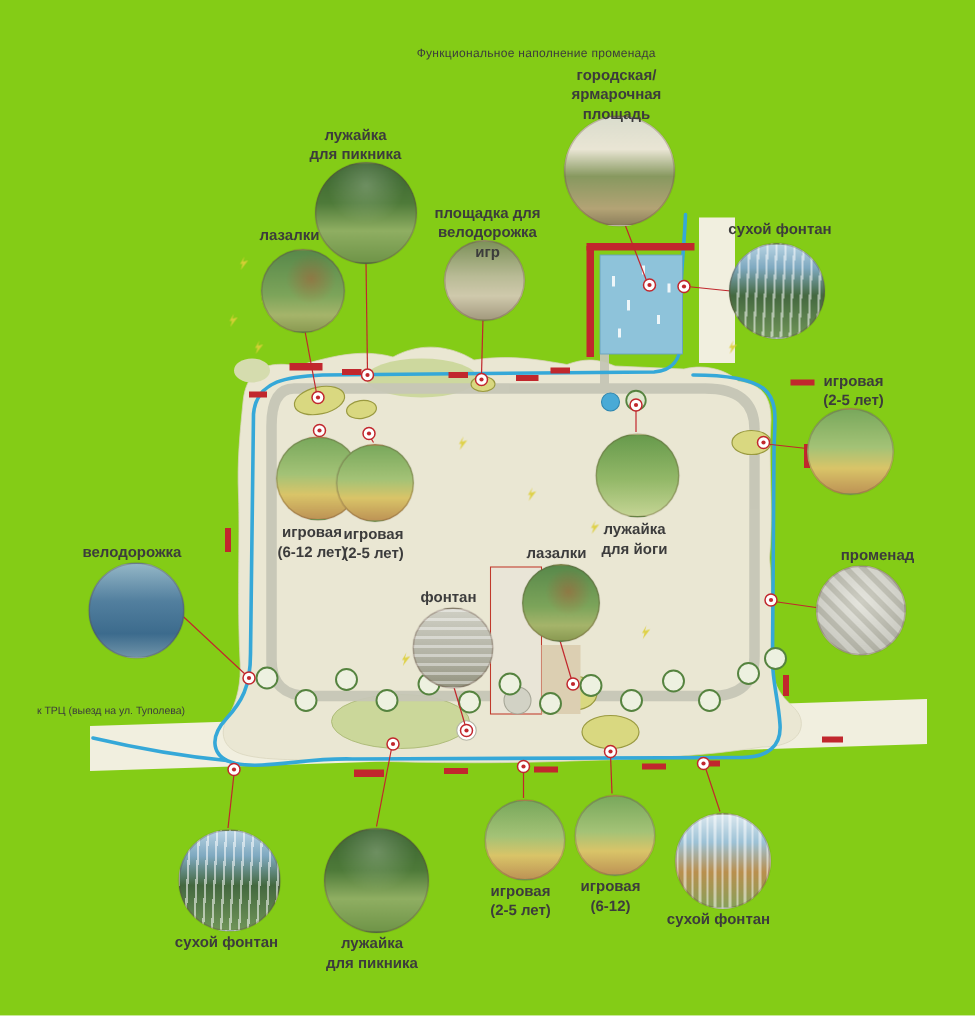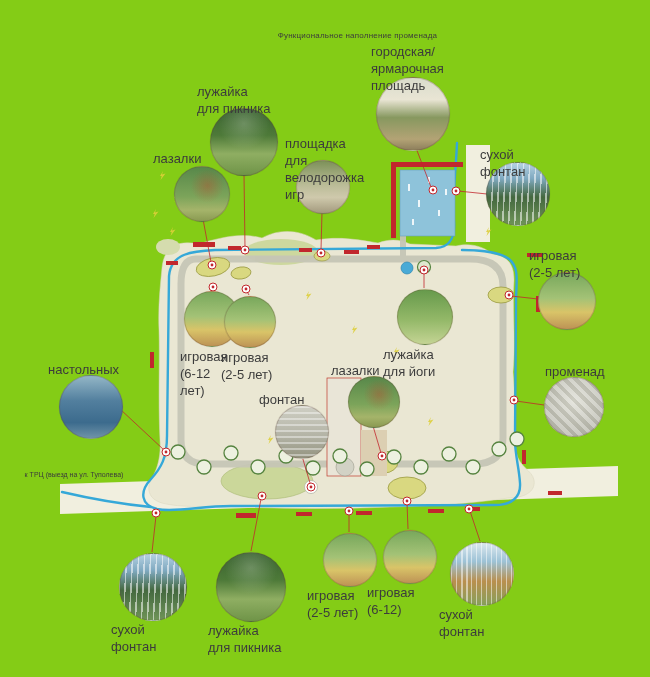--- a/index.html
+++ b/index.html
@@ -1,19 +1,19 @@
 <!DOCTYPE html>
 <html><head>
 <meta charset="utf-8">
 <style>
   html,body{margin:0;padding:0;background:#fff;}
   .canvas{position:relative;width:650px;height:677px;background:#84cc16;font-family:"Liberation Sans",sans-serif;overflow:hidden;}
   .map{position:absolute;left:0;top:0;}
   .title{position:absolute;left:230px;top:31px;width:255px;font-size:8px;color:#3c3c3c;text-align:center;letter-spacing:.2px;}
-  .lbl{position:absolute;font-size:13px;line-height:1.3;color:#3c3c3c;text-align:left;white-space:pre-line;}
+  .lbl{position:absolute;font-size:10px;line-height:1.3;color:#3c3c3c;text-align:center;white-space:pre-line;font-weight:bold;}
   .note{position:absolute;left:14px;top:471px;width:120px;font-size:7px;color:#3c3c3c;text-align:center;}
   .photo{position:absolute;border-radius:50%;border:1px solid rgba(100,70,50,.28);box-shadow:0 0 0 .5px rgba(0,0,0,.06);}
   .ph-picnic{background:radial-gradient(circle at 50% 22%,rgba(255,255,255,.22),rgba(255,255,255,0) 42%),linear-gradient(180deg,#39622f 0%,#4e7a39 40%,#8fae62 68%,#6f9448 100%);}
   .ph-climb{background:radial-gradient(circle at 60% 35%,rgba(200,60,40,.35),rgba(200,60,40,0) 35%),linear-gradient(180deg,#58884a 0%,#7ca45a 55%,#a5b46a 80%,#8a9a52 100%);}
   .ph-games{background:linear-gradient(180deg,#7d9159 0%,#b9bb96 45%,#cfc9ac 70%,#a39a7e 100%);}
   .ph-fair{background:linear-gradient(180deg,#d9dccc 0%,#e9e5d4 30%,#87985f 55%,#b3a375 85%,#8d7f5c 100%);}
   .ph-fountain{background:repeating-linear-gradient(93deg,rgba(255,255,255,.55) 0 1.5px,rgba(255,255,255,0) 1.5px 6px),linear-gradient(180deg,#b6d2e2 0%,#7fa9c0 25%,#44683f 55%,#6f9458 100%);}
   .ph-play{background:linear-gradient(180deg,#79a85c 0%,#a3c276 45%,#d9c468 70%,#bd9355 100%);}
   .ph-yoga{background:linear-gradient(180deg,#679a4c 0%,#93b868 55%,#c4d494 100%);}
   .ph-bike{background:linear-gradient(180deg,#93b6c6 0%,#527f9e 40%,#3c6b8d 75%,#6f93a8 100%);}
@@ -228,21 +228,21 @@
 
   <div class="photo ph-play" style="left:224px;top:296px;width:50px;height:50px"></div>
   <div class="lbl" style="left:221px;top:350px;width:56px">игровая
 (2-5 лет)</div>
 
   <div class="photo ph-yoga" style="left:397px;top:289px;width:54px;height:54px"></div>
   <div class="lbl" style="left:383px;top:347px;width:80px">лужайка
 для йоги</div>
 
   <div class="photo ph-bike" style="left:59px;top:375px;width:62px;height:62px"></div>
-  <div class="lbl" style="left:48px;top:362px;width:80px">настольных</div>
+  <div class="lbl" style="left:48px;top:362px;width:80px">велодорожка</div>
 
   <div class="photo ph-climb" style="left:348px;top:376px;width:50px;height:50px"></div>
   <div class="lbl" style="left:331px;top:363px;width:80px">лазалки</div>
 
   <div class="photo ph-forum" style="left:275px;top:405px;width:52px;height:52px"></div>
   <div class="lbl" style="left:259px;top:392px;width:80px">фонтан</div>
 
   <div class="photo ph-prom" style="left:544px;top:377px;width:58px;height:58px"></div>
   <div class="lbl" style="left:545px;top:364px;width:80px">променад</div>
 

